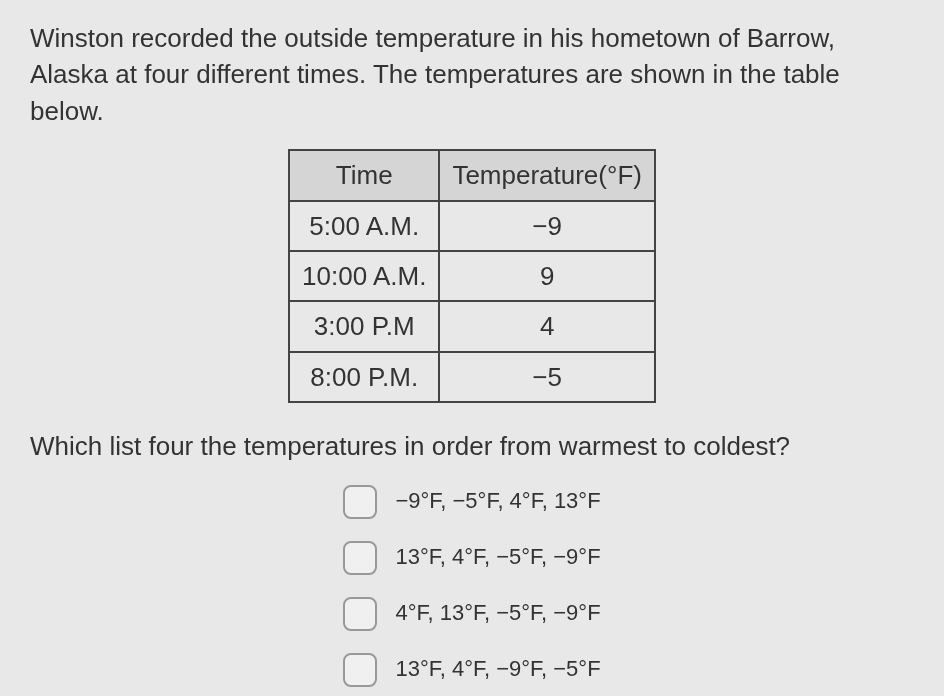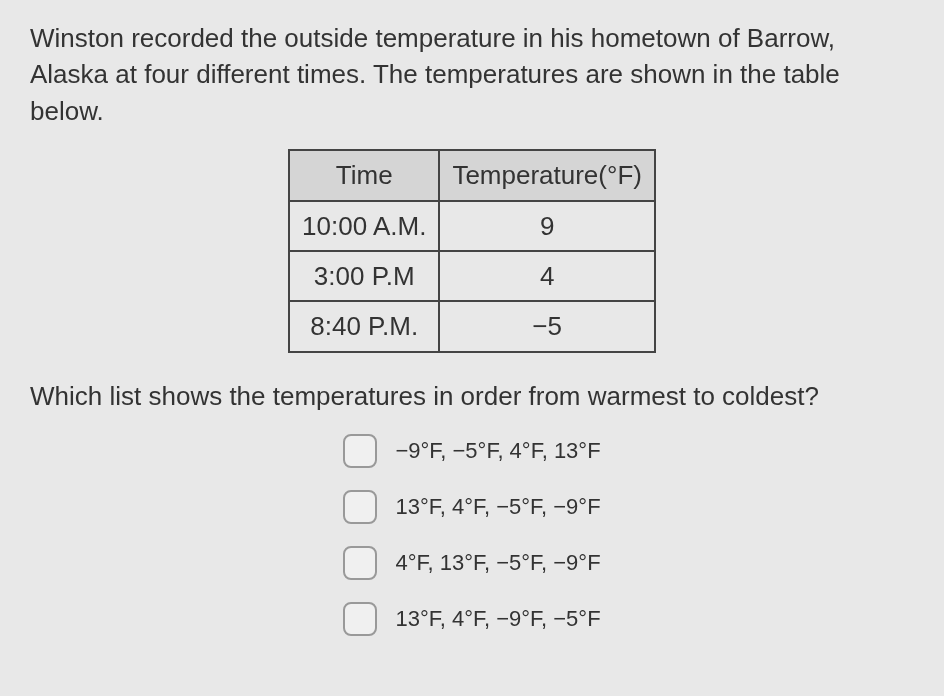--- a/index.html
+++ b/index.html
@@ -71,35 +71,39 @@
 
 <table class="data-table">
   <thead>
     <tr>
       <th>Time</th>
       <th>Temperature(°F)</th>
     </tr>
   </thead>
   <tbody>
     <tr>
+      <td>5:00 A.M.</td>
+      <td>−9</td>
+    </tr>
+    <tr>
       <td>10:00 A.M.</td>
       <td>9</td>
     </tr>
     <tr>
       <td>3:00 P.M</td>
       <td>4</td>
     </tr>
     <tr>
-      <td>8:40 P.M.</td>
+      <td>8:00 P.M.</td>
       <td>−5</td>
     </tr>
   </tbody>
 </table>
 
-<div class="question">Which list shows the temperatures in order from warmest to coldest?</div>
+<div class="question">Which list four the temperatures in order from warmest to coldest?</div>
 
 <div class="options">
   <div class="option">
     <div class="checkbox"></div>
     <div class="option-text">−9°F, −5°F, 4°F, 13°F</div>
   </div>
   <div class="option">
     <div class="checkbox"></div>
     <div class="option-text">13°F, 4°F, −5°F, −9°F</div>
   </div>

